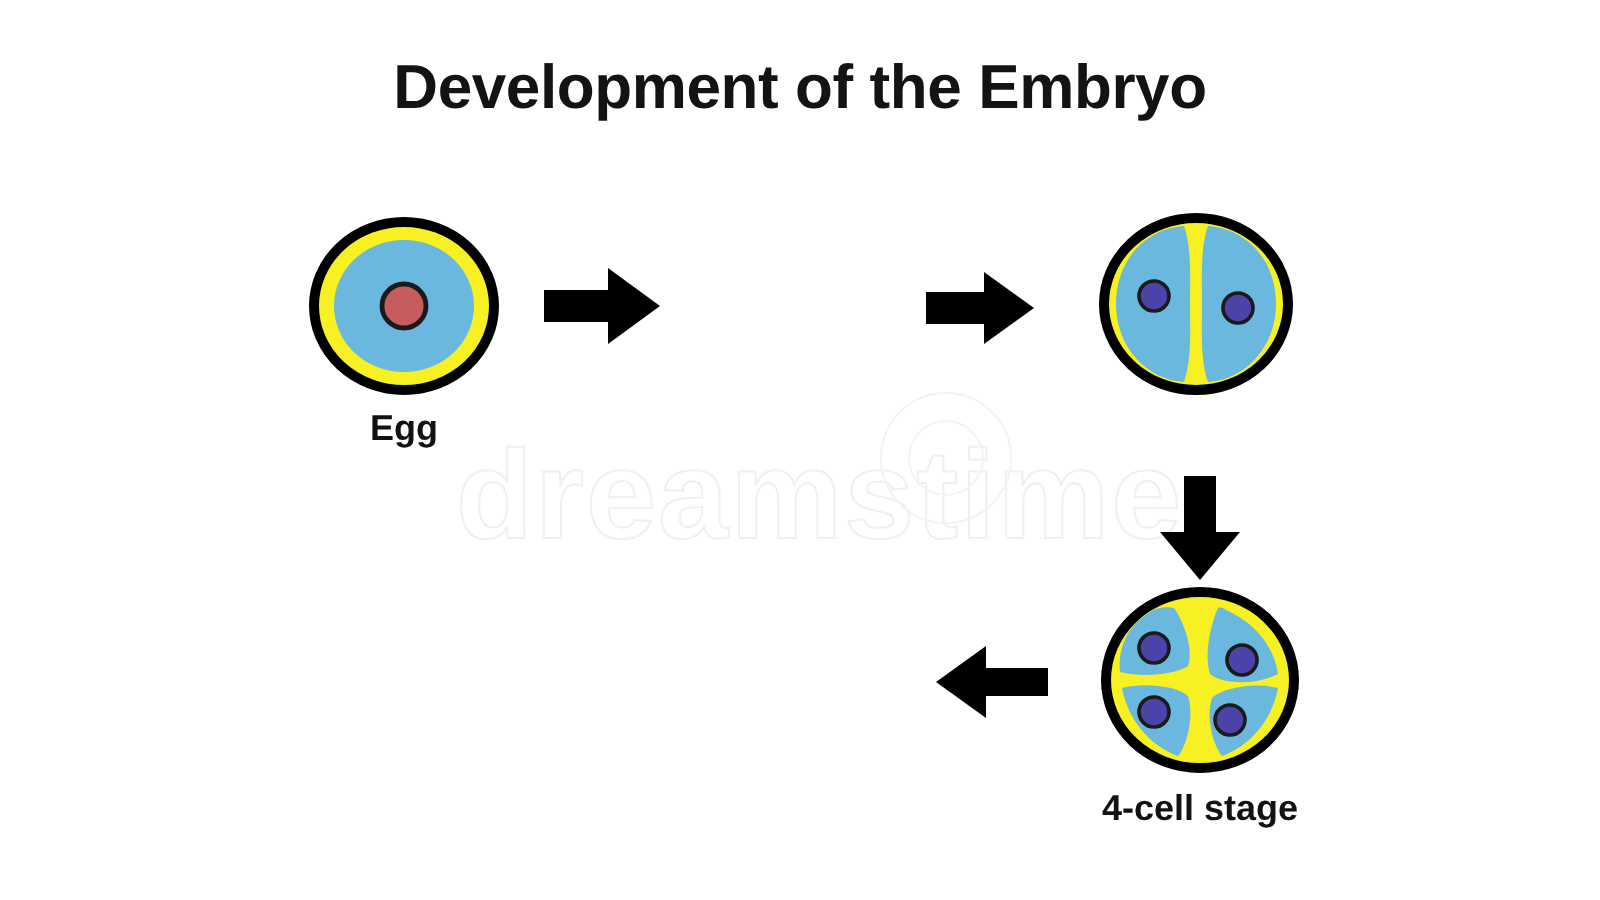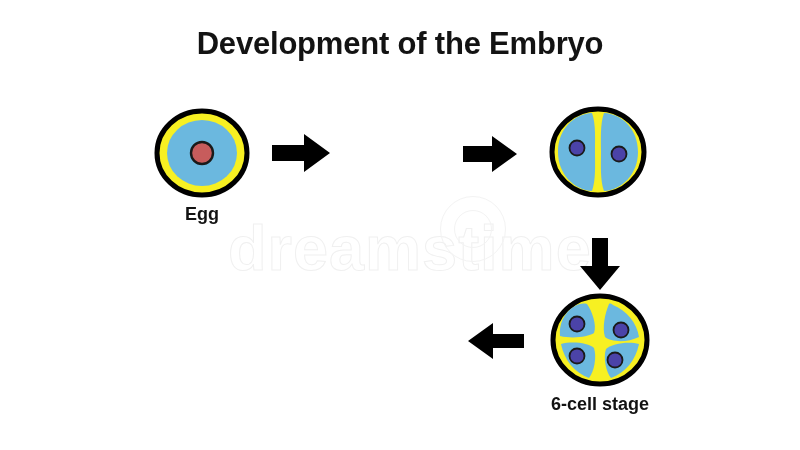--- a/index.html
+++ b/index.html
@@ -145,21 +145,21 @@
       <ellipse cx="51" cy="48" rx="47" ry="44" fill="#F7F022" stroke="#000000" stroke-width="5"></ellipse>
       <path d="M26,14 C14,21 10,33 11,44 C23,47 39,45 45,41 C48,33 43,19 38,12 C34,11 29,12 26,14 Z" fill="#6BB8DF"></path>
       <path d="M64,13 C78,19 88,31 90,45 C78,51 62,50 56,45 C53,36 56,21 60,12 C61,11 63,12 64,13 Z" fill="#6BB8DF"></path>
       <path d="M12,52 C23,49 40,51 45,56 C48,65 45,80 40,86 C26,81 15,68 12,52 Z" fill="#6BB8DF"></path>
       <path d="M90,52 C79,49 62,52 57,57 C54,66 57,80 62,86 C76,81 87,68 90,52 Z" fill="#6BB8DF"></path>
       <circle cx="28" cy="32" r="7.5" fill="#4B43A8" stroke="#1A1A1A" stroke-width="1.8"></circle>
       <circle cx="72" cy="38" r="7.5" fill="#4B43A8" stroke="#1A1A1A" stroke-width="1.8"></circle>
       <circle cx="28" cy="64" r="7.5" fill="#4B43A8" stroke="#1A1A1A" stroke-width="1.8"></circle>
       <circle cx="66" cy="68" r="7.5" fill="#4B43A8" stroke="#1A1A1A" stroke-width="1.8"></circle>
     </svg>
-    <div class="stage-label">6-cell stage</div>
+    <div class="stage-label">4-cell stage</div>
   </div>
 
   <div class="arrow" style="left:466px; top:320px;">
     <svg width="60" height="42" viewBox="0 0 60 42">
       <path d="M58,14 L27,14 L27,3 L2,21 L27,39 L27,28 L58,28 Z" fill="#000000"></path>
     </svg>
   </div>
 
 </div>
 

